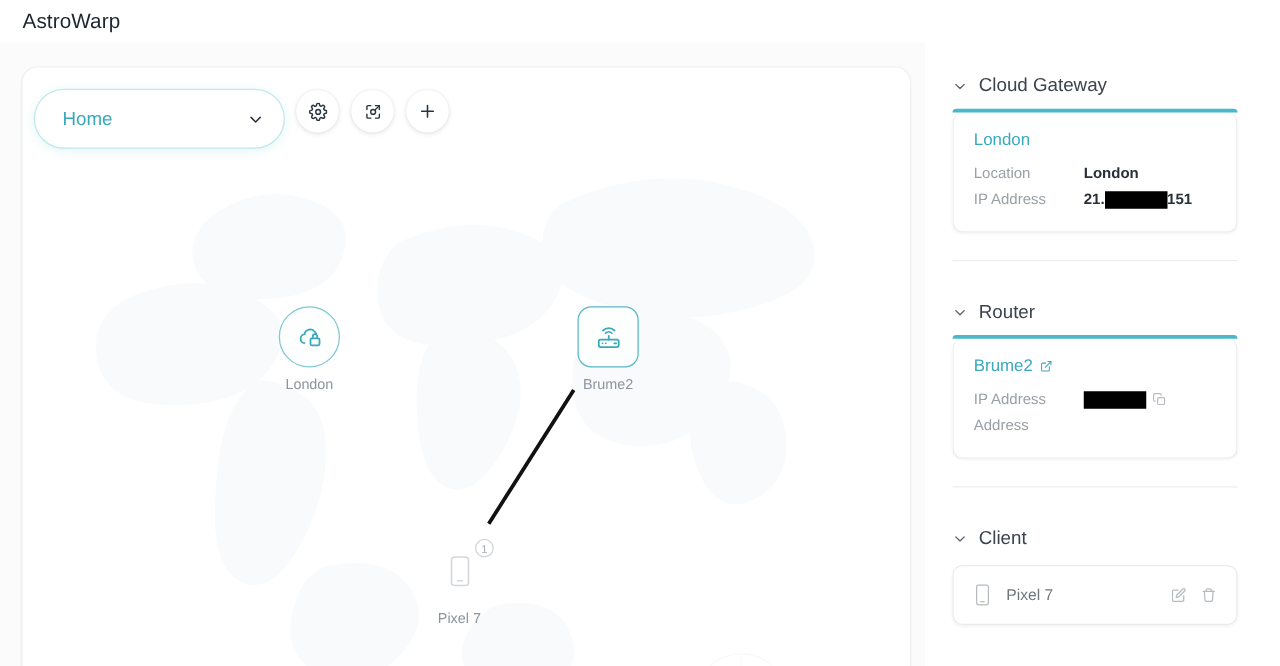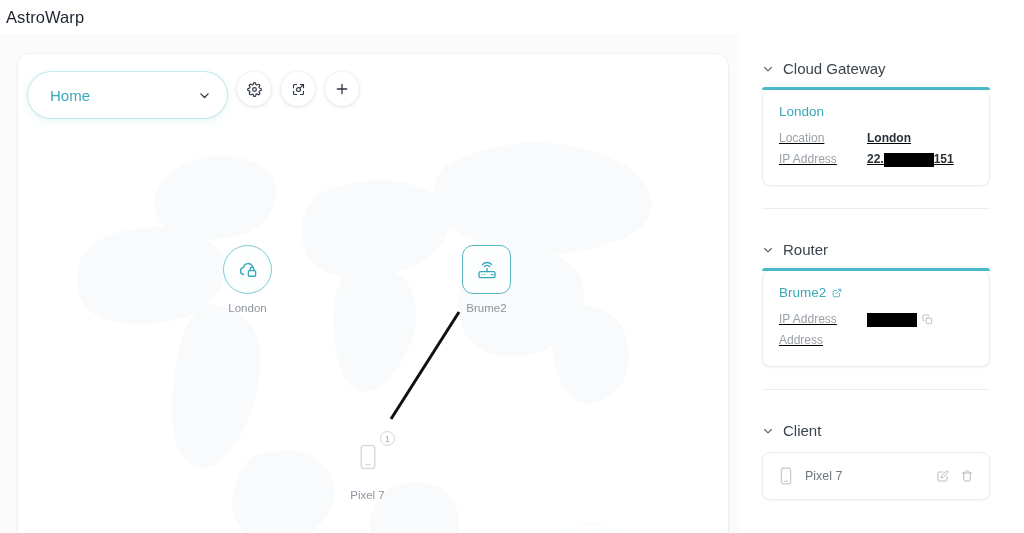--- a/index.html
+++ b/index.html
@@ -11,21 +11,21 @@
   }
   #app { position: relative; width: 1024px; height: 533px; background: #fbfbfc; }
 
   
   .topbar {
     position: absolute; left: 0; top: 0; width: 1024px; height: 34px;
     background: #ffffff; display: flex; align-items: center;
   }
   .app-title {
     font-size: 16.5px; color: #1d2530; letter-spacing: .1px;
-    padding-left: 6px; font-weight: 400;
+    padding-left: 6px; font-weight: 400; margin-left: 12px;
   }
 
   
   .canvas-card {
     position: absolute; left: 18px; top: 54px;
     width: 710px; height: 500px;
     background: #ffffff; border-radius: 12px;
     box-shadow: 0 1px 3px rgba(18,30,45,.07), 0 0 0 1px rgba(18,30,45,.025);
     overflow: hidden;
   }
@@ -107,21 +107,21 @@
   .panel-card.accent::before {
     content: ""; position: absolute; left: -1px; right: -1px; top: -3px;
     height: 3px; background: #4ab8c8; border-radius: 3px 3px 0 0;
   }
   .panel-card.plain { border-top: 1px solid #ececee; padding: 0; }
 
   .card-title {
     color: #3aa8bb; font-size: 13.5px; display: flex; align-items: center; gap: 6px;
     margin-bottom: 9px; cursor: pointer;
   }
-  .kv { display: flex; font-size: 12px; line-height: 21px; text-decoration: underline; }
+  .kv { display: flex; font-size: 12px; line-height: 21px; }
   .kv .k { width: 88px; color: #9aa0a7; flex: none; }
   .kv .v { color: #2a3038; font-weight: bold; display: flex; align-items: center; }
   .redact { display: inline-block; background: #000; height: 14px; vertical-align: middle; }
   .mini-ic { width: 11px; height: 11px; margin-left: 5px; color: #b6bbc1; cursor: pointer; flex: none; }
 
   .divider { height: 1px; background: #eeeef0; margin: 22px 0 0 0; }
 
   .client-row {
     display: flex; align-items: center; padding: 14px 16px; gap: 12px; cursor: pointer;
   }
@@ -248,21 +248,21 @@
       <div class="card-title">
         <span>London</span>
       </div>
       <div class="kv">
         <span class="k">Location</span>
         <span class="v">London</span>
       </div>
       <div class="kv">
         <span class="k">IP Address</span>
         <span class="v">
-          <span>22.</span>
+          <span>21.</span>
             <span class="redact" style="width:50px"></span>
             <span>151</span>
         </span>
       </div>
     </div>
 
     <div class="divider"></div>
 
     <div class="section-head" style="margin-top:32px">
       <svg class="chev" viewBox="0 0 16 16" fill="none" stroke="currentColor" stroke-width="1.5" stroke-linecap="round" stroke-linejoin="round">

